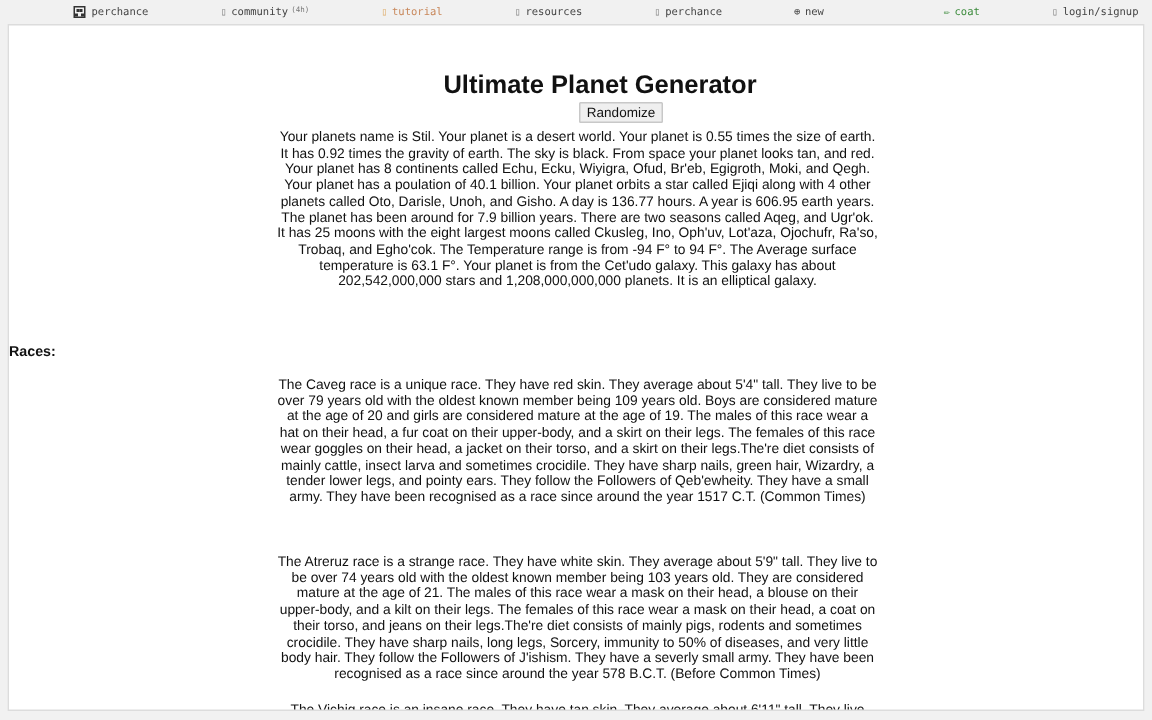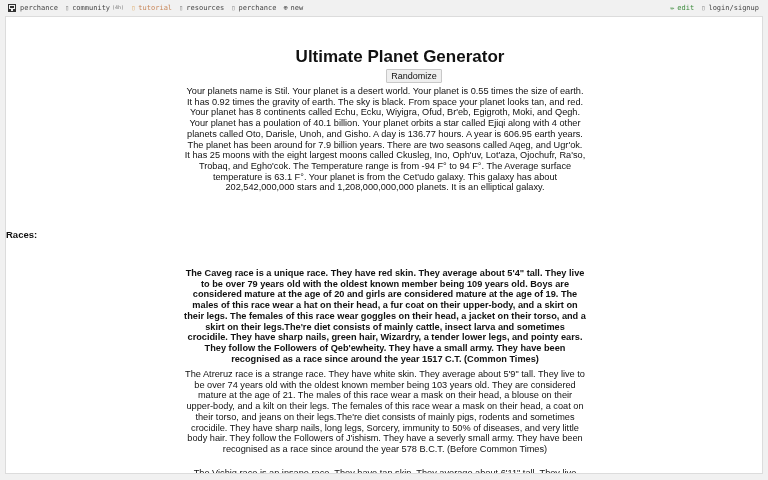--- a/index.html
+++ b/index.html
@@ -10,21 +10,21 @@
       font-family: "Liberation Sans", sans-serif;
     }
     .topbar {
       position: absolute; left: 0; top: 0; width: 768px; height: 16px;
       display: flex; align-items: center;
       font-family: "DejaVu Sans Mono", monospace;
       font-size: 7px; color: #444;
     }
     .topbar .left { display: flex; align-items: center; padding-left: 8px; gap: 0; }
     .topbar .right { margin-left: auto; display: flex; align-items: center; padding-right: 9px; }
-    .navitem { display: inline-flex; align-items: flex-start; margin-right: 7px; cursor: pointer; white-space: nowrap; }
+    .navitem { display: inline-flex; align-items: flex-start; margin-right: 7px; cursor: pointer; white-space: nowrap; margin-left: 41px; }
     .navitem .ico { display: inline-block; margin-right: 3px; font-size: 7px; color: #888; }
     .logo-ico {
       display: inline-block; width: 8px; height: 8px; border: 1px solid #333; box-sizing: border-box;
       position: relative; margin-right: 4px;
     }
     .logo-ico::before, .logo-ico::after {
       content: ""; position: absolute; width: 2px; height: 2px; background: #333;
     }
     .logo-ico::before { left: 1px; top: 1px; box-shadow: 3px 3px 0 #333; }
     .logo-ico::after { right: 1px; top: 1px; box-shadow: -3px 3px 0 #333; }
@@ -52,21 +52,21 @@
       font-family: "Liberation Sans", sans-serif; font-size: 9px;
       padding: 1px 4px; background: #efefef; border: 1px solid #c8c8c8; border-radius: 1px;
       color: #111; cursor: pointer; height: 14px; line-height: 10px;
     }
     .para {
       position: absolute; left: 178px; width: 402px;
       font-size: 9.2px; line-height: 10.7px; text-align: center; color: #111;
     }
     .p-planet { top: 69px; }
     .races-title { position: absolute; top: 212px; left: 0; width: 100%; font-size: 9.5px; font-weight: bold; text-align: left; }
-    .p-race1 { top: 251px; font-weight: bold; }
+    .p-race1 { top: 234px; }
     .p-race2 { top: 352px; }
     .p-race3 { top: 451px; }
   </style>
 </head>
 <body>
 
 <div class="topbar">
   <div class="left">
     <span class="navitem">
       <span class="logo-ico"></span>
@@ -90,21 +90,21 @@
       <span>perchance</span>
     </span>
     <span class="navitem">
       <span class="ico" style="color:#444">⊕</span>
       <span>new</span>
     </span>
   </div>
   <div class="right">
     <span class="navitem edit">
       <span class="ico">✏</span>
-      <span>edit</span>
+      <span>coat</span>
     </span>
     <span class="navitem" style="margin-right:0">
       <span class="ico">▯</span>
       <span>login/signup</span>
     </span>
   </div>
 </div>
 
 <div class="frame">
   <div class="content">

